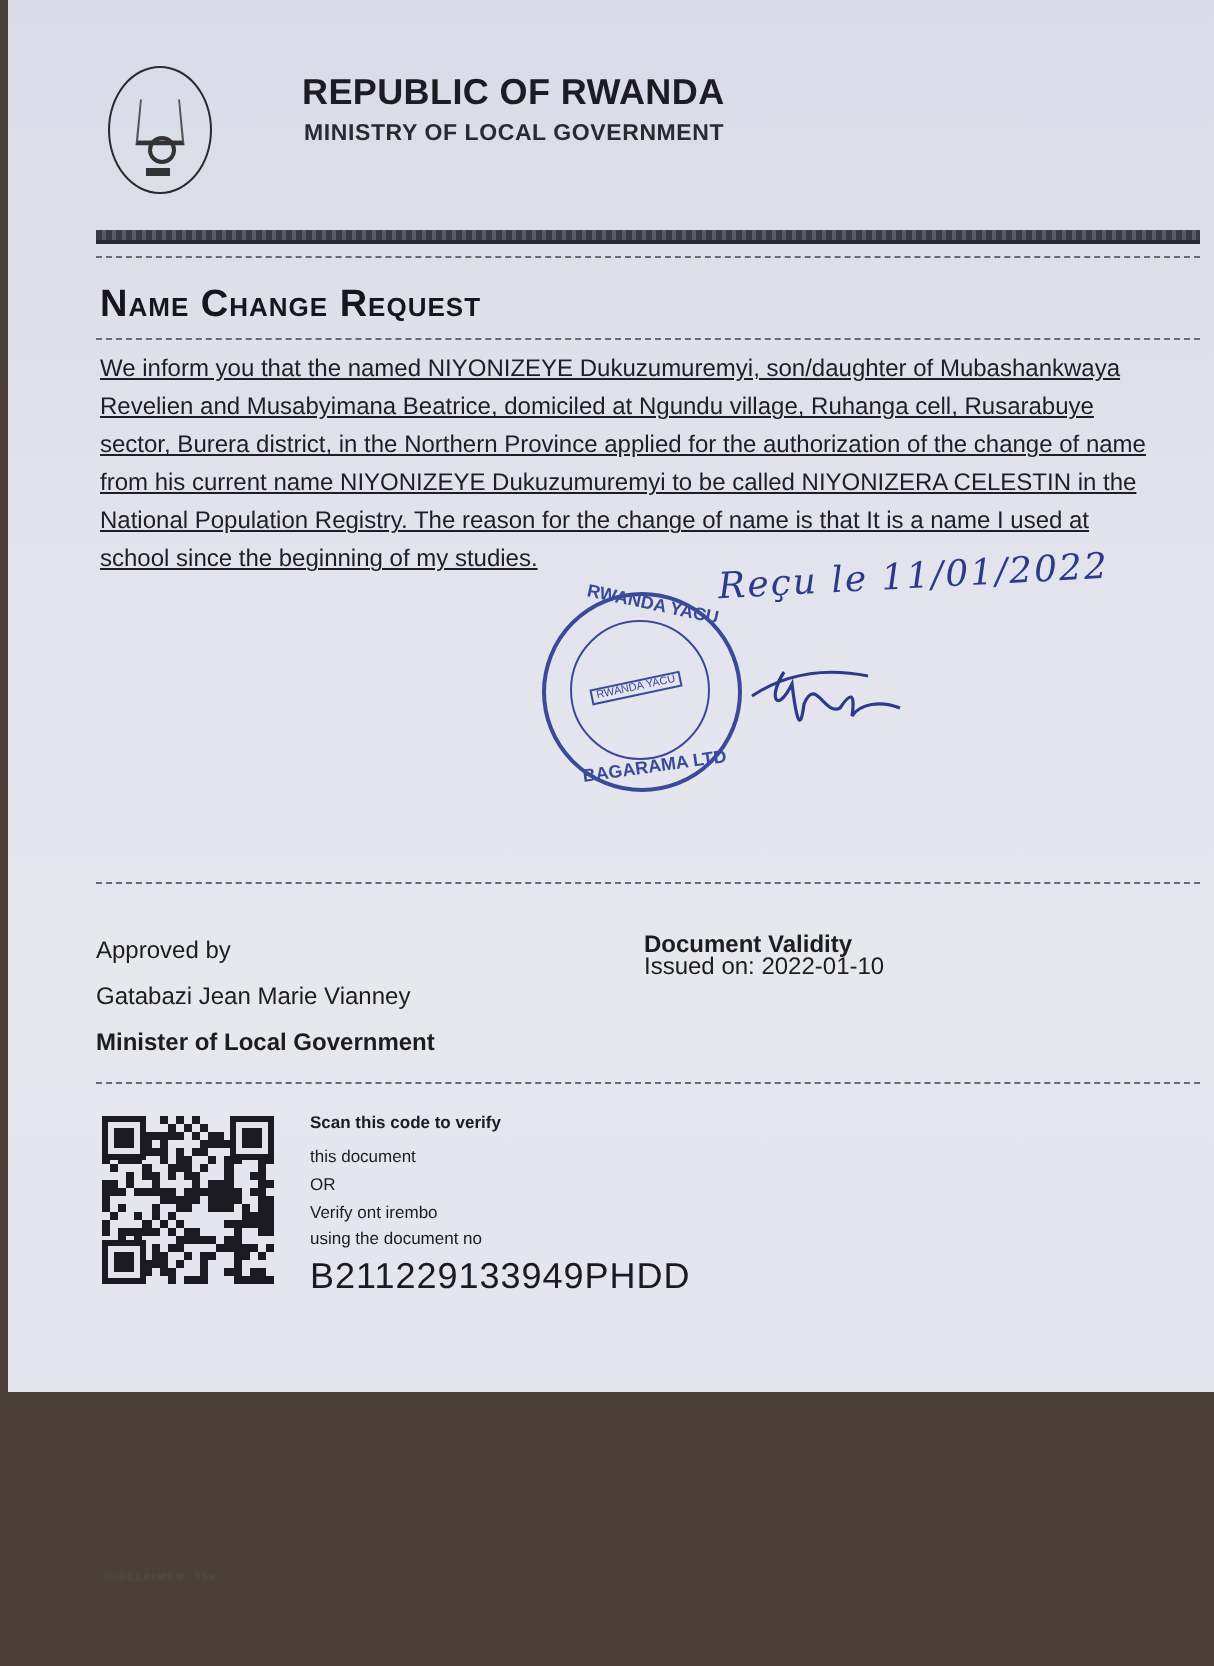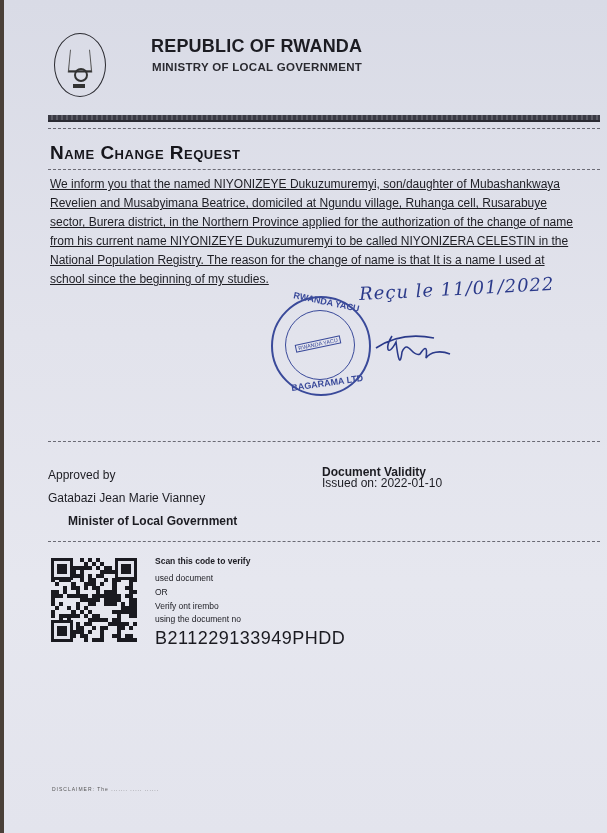--- a/index.html
+++ b/index.html
@@ -3,21 +3,21 @@
 <meta charset="utf-8">
 <style>
   html, body { margin: 0; padding: 0; }
   body {
     width: 607px; height: 833px; overflow: hidden;
     background: #4a4038;
     font-family: "Liberation Sans", sans-serif;
     position: relative;
   }
   .paper {
-    position: absolute; left: 4px; top: 0; width: 603px; height: 833px;
+    position: absolute; left: 4px; top: 0; width: 603px; height: 696px;
     background: linear-gradient(180deg, #d9dbe6 0%, #e2e3ec 40%, #e6e7ef 70%, #e3e4ed 100%);
     color: #1c1c22;
   }
   .emblem {
     position: absolute; left: 50px; top: 33px; width: 50px; height: 62px;
     border: 1.5px solid #2a2a30; border-radius: 50%;
   }
   .emblem .inner {
     position: absolute; left: 14px; top: 14px; width: 20px; height: 22px;
     border-bottom: 2px solid #333; border-left: 1px solid #555; border-right: 1px solid #555;
@@ -68,21 +68,21 @@
   }
   .stamp .top-txt { position: absolute; left: 20px; top: -1px; font-size: 9px; color: #3a4a9a; font-weight: bold; transform: rotate(12deg); }
   .stamp .bot-txt { position: absolute; left: 18px; top: 80px; font-size: 9px; color: #3a4a9a; font-weight: bold; transform: rotate(-8deg); }
   .stamp .mid-txt { position: absolute; left: 22px; top: 42px; font-size: 5.5px; color: #3a4a9a; border: 1px solid #3a4a9a; padding: 0 2px; transform: rotate(-12deg); }
   .signature {
     position: absolute; left: 370px; top: 328px; font-family: "DejaVu Serif", serif; font-style: italic;
     font-size: 26px; color: #2b3a8a;
   }
   .approved-label { position: absolute; left: 44px; top: 468px; font-size: 12px; }
   .approved-name { position: absolute; left: 44px; top: 491px; font-size: 12px; }
-  .approved-role { position: absolute; left: 44px; top: 514px; font-size: 12px; font-weight: bold; margin-left: 20px; }
+  .approved-role { position: absolute; left: 44px; top: 514px; font-size: 12px; font-weight: bold; }
   .validity-label { position: absolute; left: 318px; top: 465px; font-size: 12px; font-weight: bold; }
   .validity-date { position: absolute; left: 318px; top: 476px; font-size: 12px; }
   .qr {
     position: absolute; left: 47px; top: 558px; width: 86px; height: 84px;
     display: grid; grid-template-columns: repeat(21, 1fr); grid-template-rows: repeat(21, 1fr);
   }
   .qr span { background: #1a1a20; }
   .qr .e { background: transparent; }
   .qr-finder {
     position: absolute; width: 16px; height: 16px; border: 3px solid #1a1a20; background: #e2e3ec;
@@ -590,20 +590,20 @@
       <span></span>
       <span></span>
       <span></span>
       <span></span>
     </div>
   <div class="qr-finder" style="left:47px;top:558px"></div>
   <div class="qr-finder" style="left:111px;top:558px"></div>
   <div class="qr-finder" style="left:47px;top:620px"></div>
 
   <div class="verify b" style="top:556px">Scan this code to verify</div>
-  <div class="verify" style="top:573px">used document</div>
+  <div class="verify" style="top:573px">this document</div>
   <div class="verify" style="top:587px">OR</div>
   <div class="verify" style="top:601px">Verify ont irembo</div>
   <div class="verify" style="top:614px">using the document no</div>
   <div class="doc-no">B211229133949PHDD</div>
 
   <div class="disclaimer">DISCLAIMER: The ....... ..... ......</div>
 </div>
 
 </body></html>

